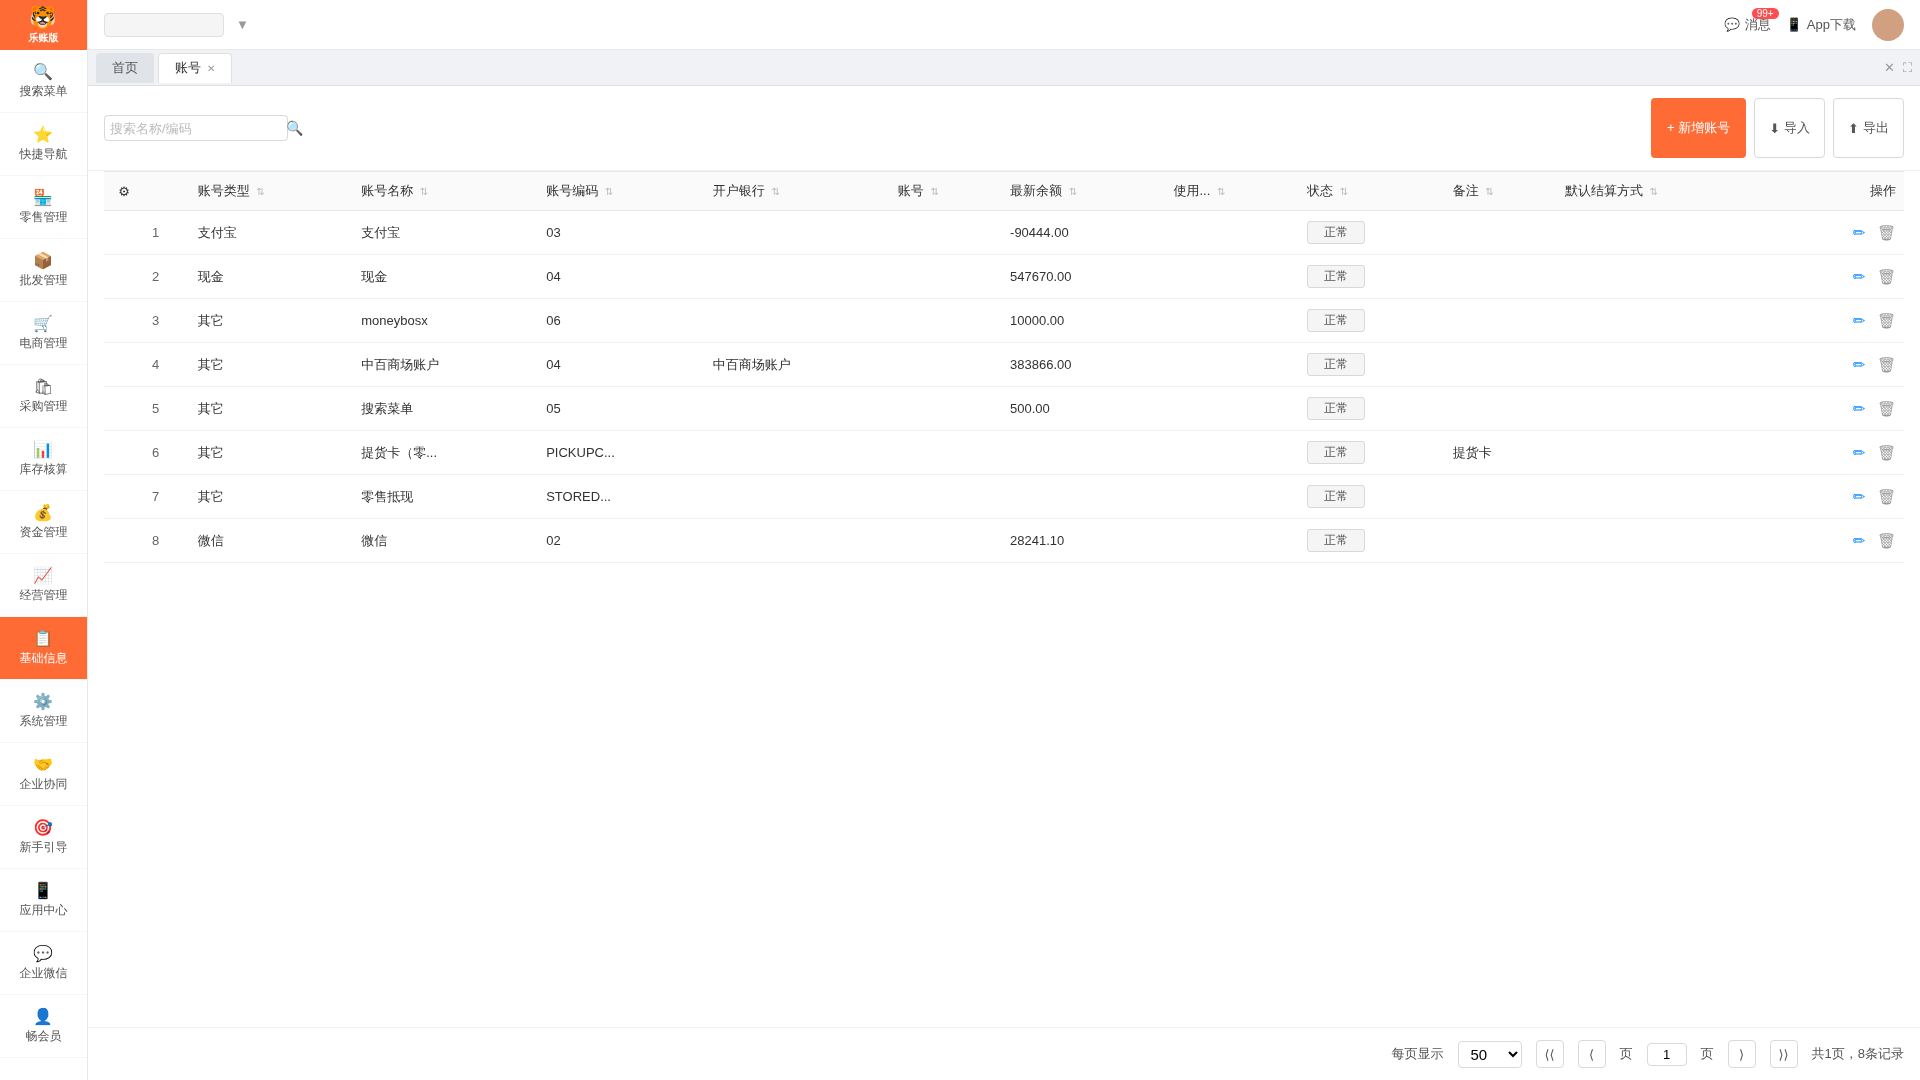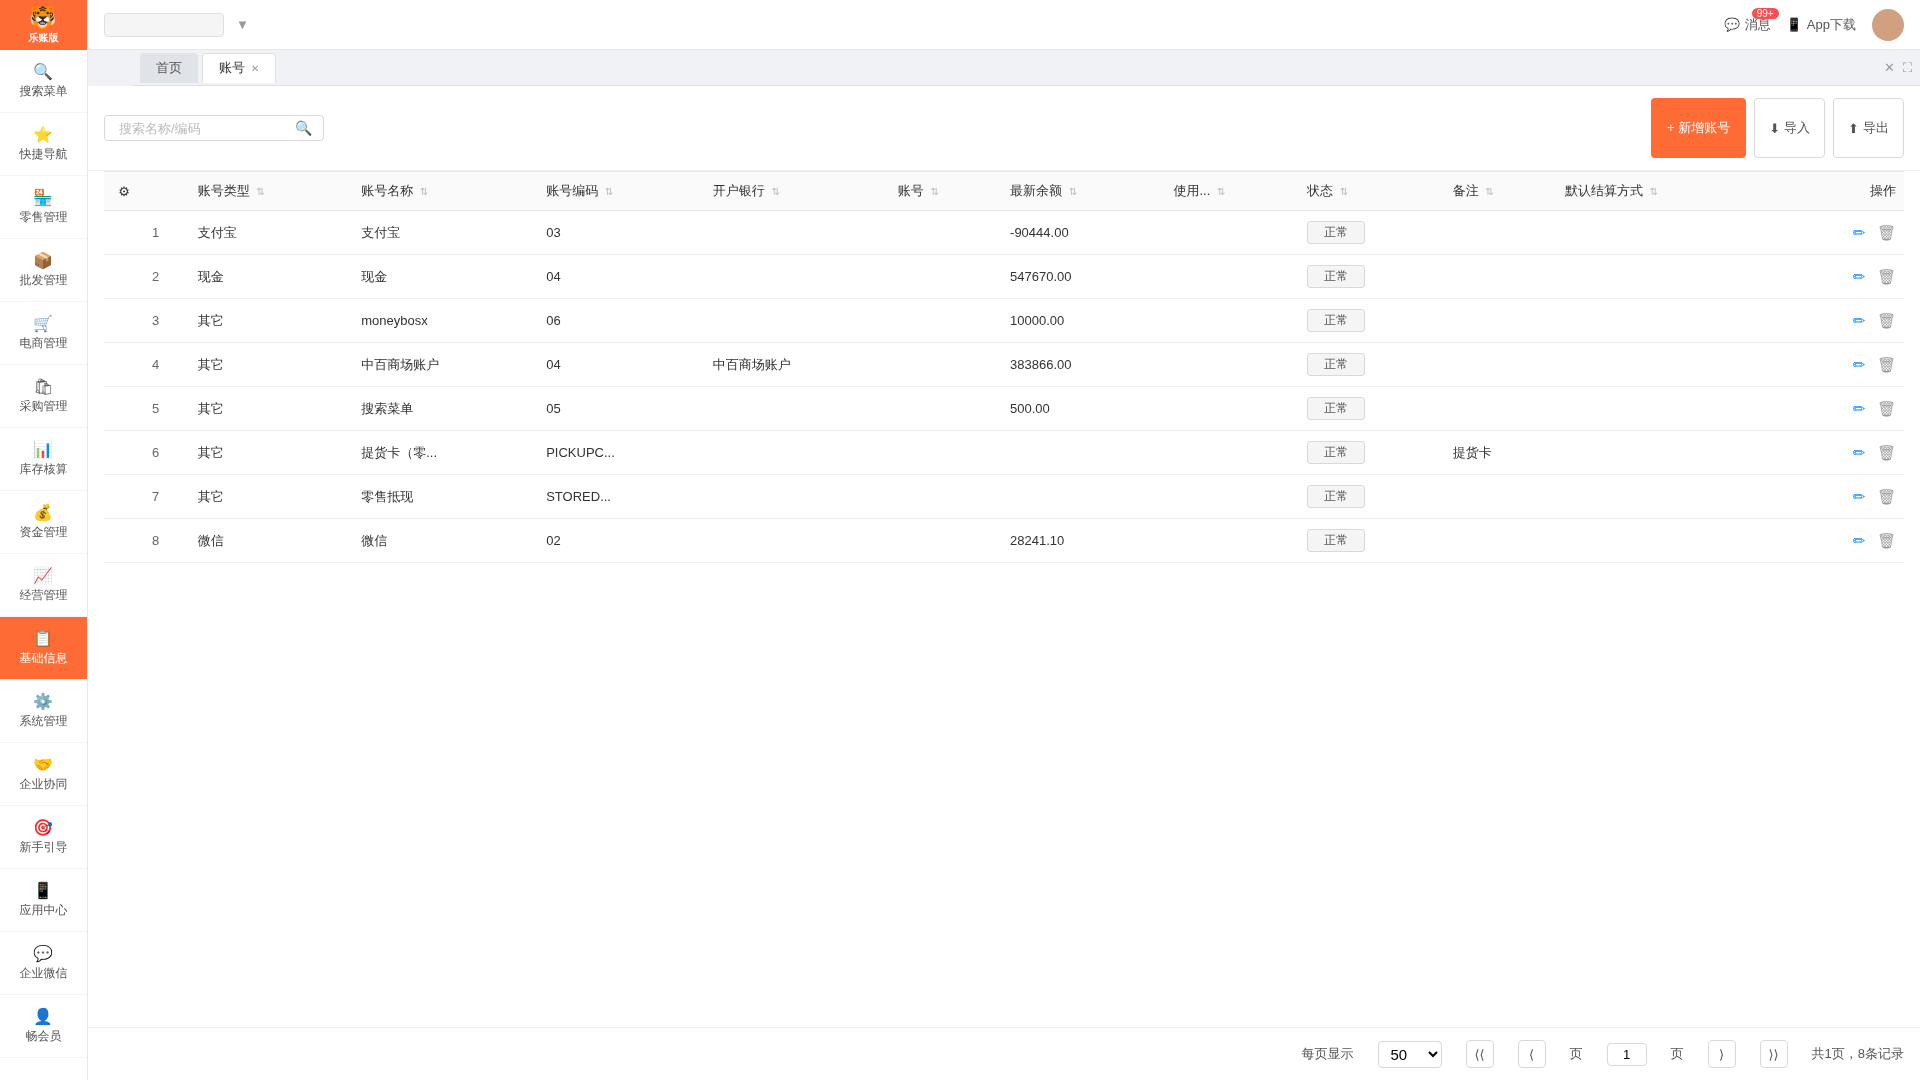--- a/index.html
+++ b/index.html
@@ -72,21 +72,20 @@
 
     
     .tabbar {
       background: #f0f2f5;
       height: 36px;
       display: flex;
       align-items: center;
       padding: 0 8px;
       gap: 4px;
       border-bottom: 1px solid #e0e0e0;
-      margin-left: 44px;
     }
     .tab {
       height: 30px;
       padding: 0 16px;
       display: flex;
       align-items: center;
       gap: 6px;
       border-radius: 4px 4px 0 0;
       cursor: pointer;
       font-size: 13px;
@@ -118,22 +117,22 @@
       display: flex;
       align-items: center;
       justify-content: space-between;
       border-bottom: 1px solid #f0f0f0;
     }
     .search-box {
       display: flex;
       align-items: center;
       border: 1px solid #d9d9d9;
       border-radius: 4px;
-      padding: 4px 14px;
-      width: 220px;
+      padding: 4px 5px;
+      width: 184px;
       background: #fff;
     }
     .search-box input {
       border: none;
       outline: none;
       font-size: 13px;
       color: #333;
       width: 180px;
     }
     .search-box input::placeholder { color: #bbb; }
@@ -201,21 +200,21 @@
     }
     .row-num { color: #666; }
 
     
     .pagination {
       display: flex;
       align-items: center;
       justify-content: flex-end;
       padding: 12px 16px;
       border-top: 1px solid #f0f0f0;
-      gap: 24px;
+      gap: 14px;
       font-size: 13px;
       color: #555;
     }
     .page-size-select {
       border: 1px solid #d9d9d9;
       border-radius: 4px;
       padding: 3px 8px;
       font-size: 15px;
       background: #fff;
     }

